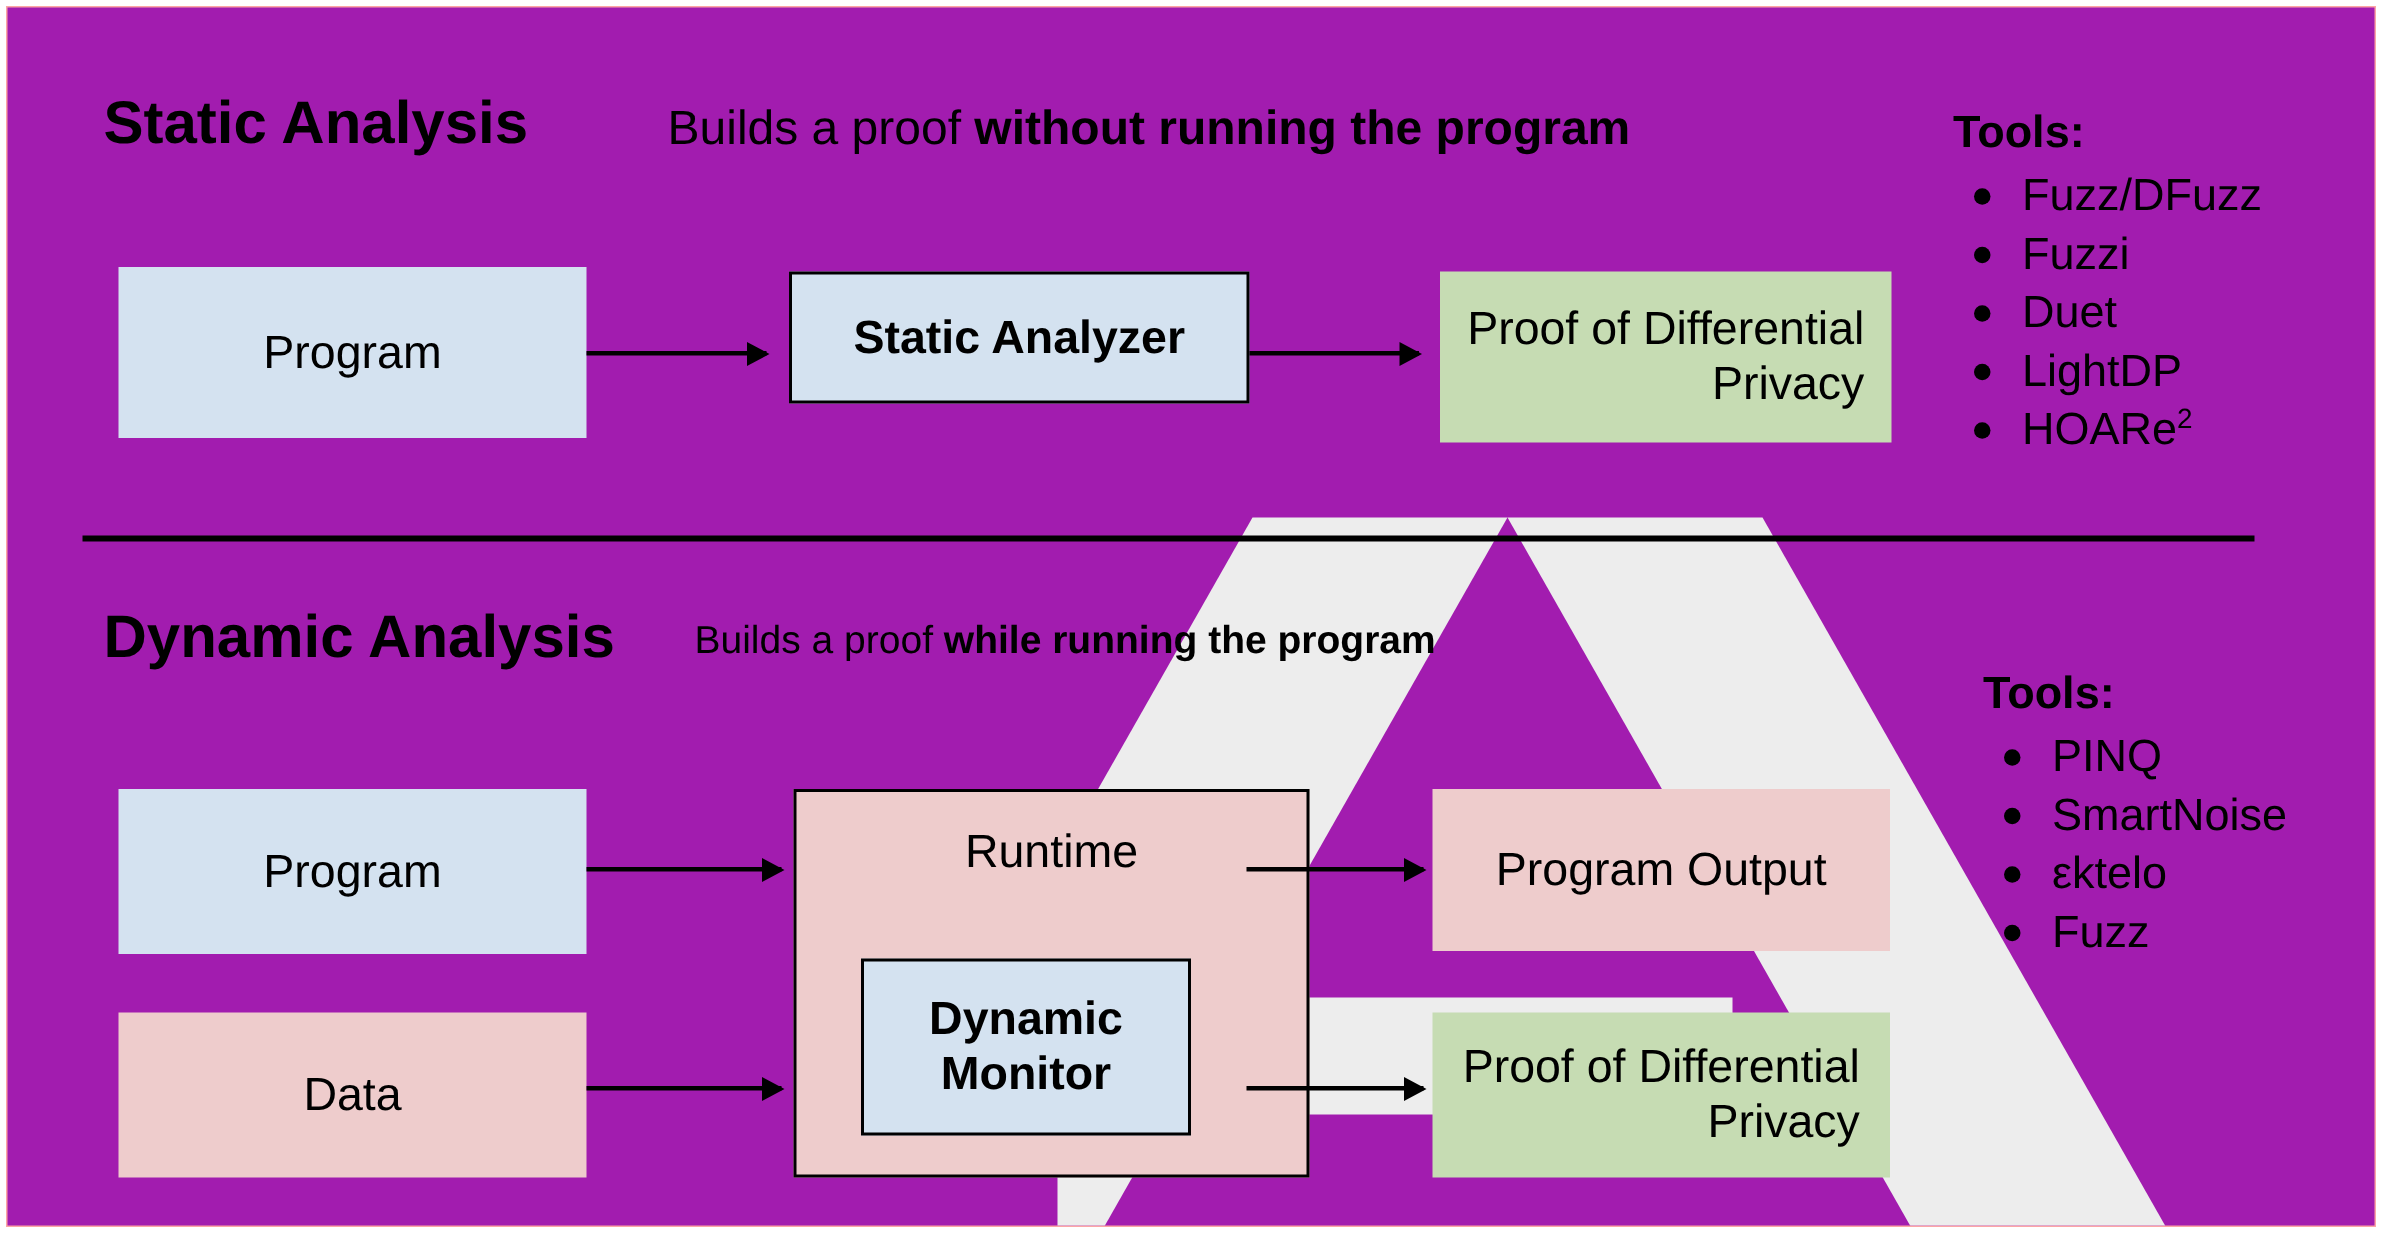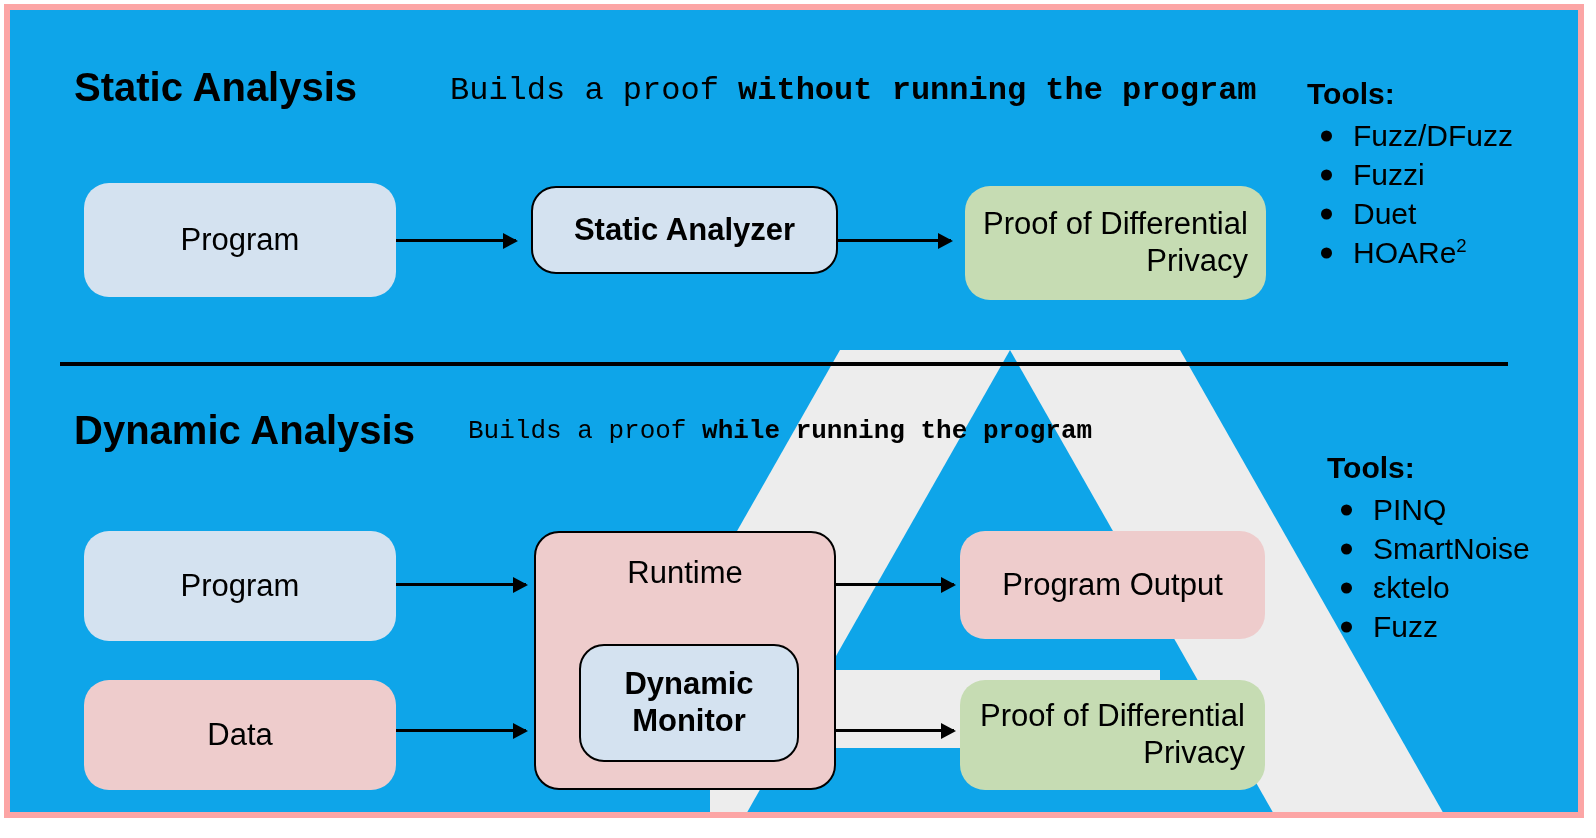--- a/index.html
+++ b/index.html
@@ -20,23 +20,23 @@
     background: #ffffff;
   }
 
   
   #figure-frame {
     position: absolute;
     left: 4px;
     top: 4px;
     width: 1580px;
     height: 814px;
-    border: 6px solid #fca5a5;
+    border: 1px solid #fca5a5;
     box-sizing: border-box;
-    background: #0ea5e9;
+    background: #a21caf;
     overflow: hidden;
   }
 
   
   #watermark {
     position: absolute;
     left: 700px;
     top: 330px;
     width: 860px;
     height: 520px;
@@ -48,21 +48,20 @@
   .section-title {
     position: absolute;
     font-weight: bold;
     color: #000000;
     white-space: nowrap;
   }
   .section-sub {
     position: absolute;
     color: #000000;
     white-space: nowrap;
-    font-family: Liberation Mono, monospace;
   }
   .section-sub b { font-weight: bold; }
 
   .tools-head {
     position: absolute;
     font-weight: bold;
     color: #000000;
     white-space: nowrap;
     text-align: right;
   }
@@ -109,21 +108,20 @@
   
   .box {
     position: absolute;
     box-sizing: border-box;
     display: flex;
     align-items: center;
     justify-content: center;
     text-align: center;
     color: #000000;
     line-height: 1.18;
-    border-radius: 25px;
   }
   .box.fill-blue   { background: #d4e2f0; }
   .box.fill-green  { background: #c6dcb3; text-align: right; }
   .box.fill-pink   { background: #eecccc; }
   .box.outlined    { border: 2px solid #000000; }
   .box.bold        { font-weight: bold; }
 
   
   .box.runtime {
     display: block;
@@ -183,20 +181,21 @@
     <div class="section-title" style="left:64px; top:55px; font-size:40px;">Static Analysis</div>
 
     <div class="section-sub" style="left:440px; top:62px; font-size:32px;"><span>Builds a proof </span><b>without running the program</b></div>
 
     <div class="tools-head" style="left:1297px; top:67px; font-size:30px;">Tools:</div>
 
     <ul class="tools-list" style="left:1297px; top:106px; font-size:30px;">
       <li><span class="bullet"></span><span>Fuzz/DFuzz</span></li>
       <li><span class="bullet"></span><span>Fuzzi</span></li>
       <li><span class="bullet"></span><span>Duet</span></li>
+      <li><span class="bullet"></span><span>LightDP</span></li>
       <li><span class="bullet"></span><span>HOARe</span><sup>2</sup></li>
     </ul>
 
     <div class="box fill-blue" style="left:74px; top:173px; width:312px; height:114px; font-size:31px;">Program</div>
 
     <div class="arrow" style="left:386px; top:229px; width:120px;"></div>
 
     <div class="box fill-blue outlined bold" style="left:521px; top:176px; width:307px; height:88px; font-size:31px;">Static Analyzer</div>
 
     <div class="arrow" style="left:828px; top:229px; width:113px;"></div>
@@ -221,21 +220,21 @@
     </ul>
 
     <div class="box fill-blue" style="left:74px; top:521px; width:312px; height:110px; font-size:31px;">Program</div>
 
     <div class="box fill-pink" style="left:74px; top:670px; width:312px; height:110px; font-size:31px;">Data</div>
 
     <div class="arrow" style="left:386px; top:573px; width:130px;"></div>
 
     <div class="arrow" style="left:386px; top:719px; width:130px;"></div>
 
-    <div class="box fill-pink outlined runtime" style="left:524px; top:521px; width:302px; height:259px;">
+    <div class="box fill-pink outlined runtime" style="left:524px; top:521px; width:344px; height:259px;">
       <div class="runtime-label" style="font-size:31px;">Runtime</div>
 
       <div class="box fill-blue outlined bold" style="left:43px; top:111px; width:220px; height:118px; font-size:31px;">
         <span><span>Dynamic</span><br><span>Monitor</span></span>
       </div>
     </div>
 
     <div class="arrow" style="left:826px; top:573px; width:118px;"></div>
 
     <div class="box fill-pink" style="left:950px; top:521px; width:305px; height:108px; font-size:31px;">Program Output</div>

